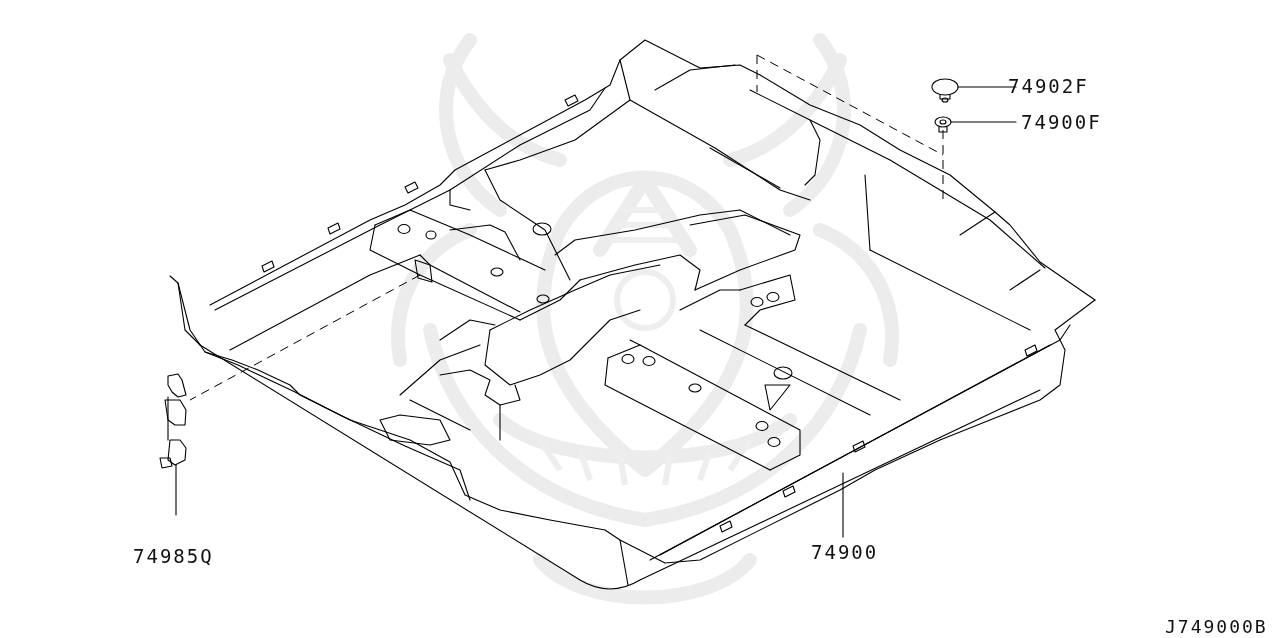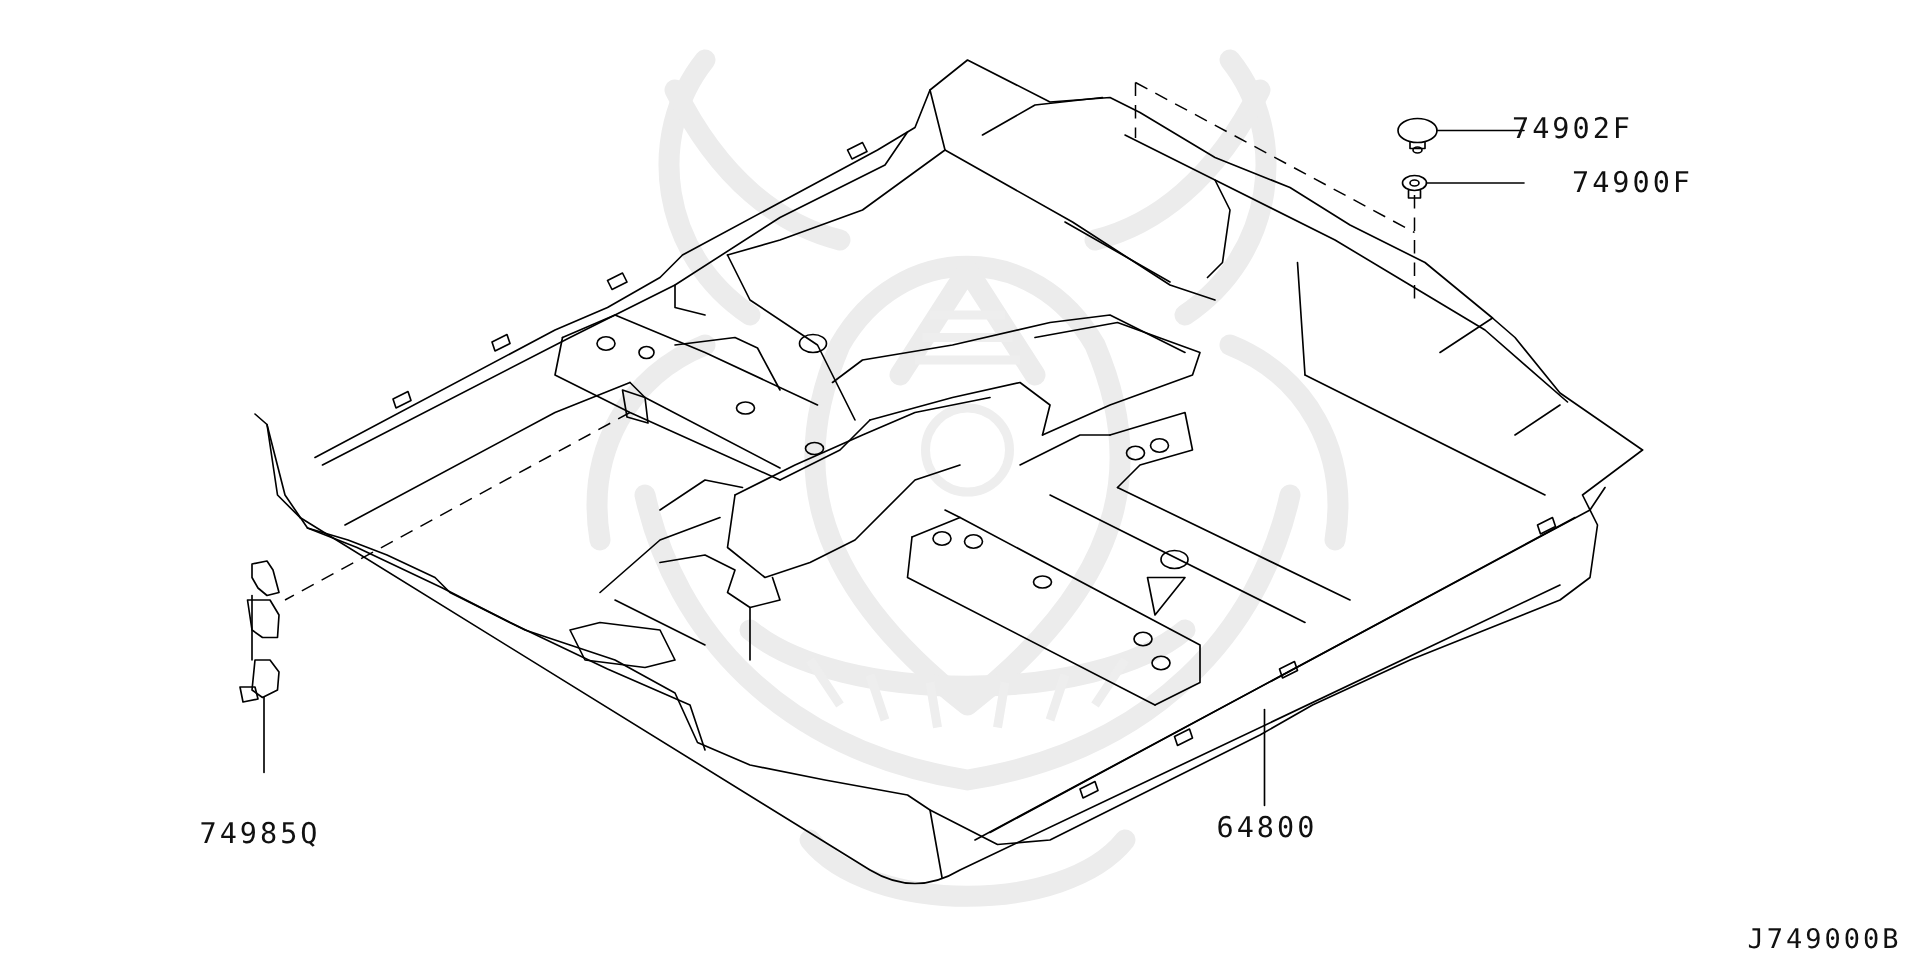--- a/index.html
+++ b/index.html
@@ -143,16 +143,16 @@
       <path class="line" d="M160 458 L170 458 L172 466 L162 468 Z"></path>
       <path class="line" d="M168 397 L168 440"></path>
       <path class="line" d="M176 465 L176 515"></path>
     </g>
 
     <path class="line" d="M843 473 L843 537"></path>
   </svg>
 </div>
 
 <div class="label" style="left:964px; top:77px;margin-left:44px;">74902F</div>
-<div class="label" style="left:1048px; top:113px;">74900F</div>
+<div class="label" style="left:1021px; top:113px;">74900F</div>
 <div class="label" style="left:133px; top:547px;">74985Q</div>
-<div class="label" style="left:811px; top:543px;">64800</div>
+<div class="label" style="left:811px; top:543px;">74900</div>
 <div class="label" style="left:1165px; top:618px; font-size:18px;">J749000B</div>
 
 </body></html>

